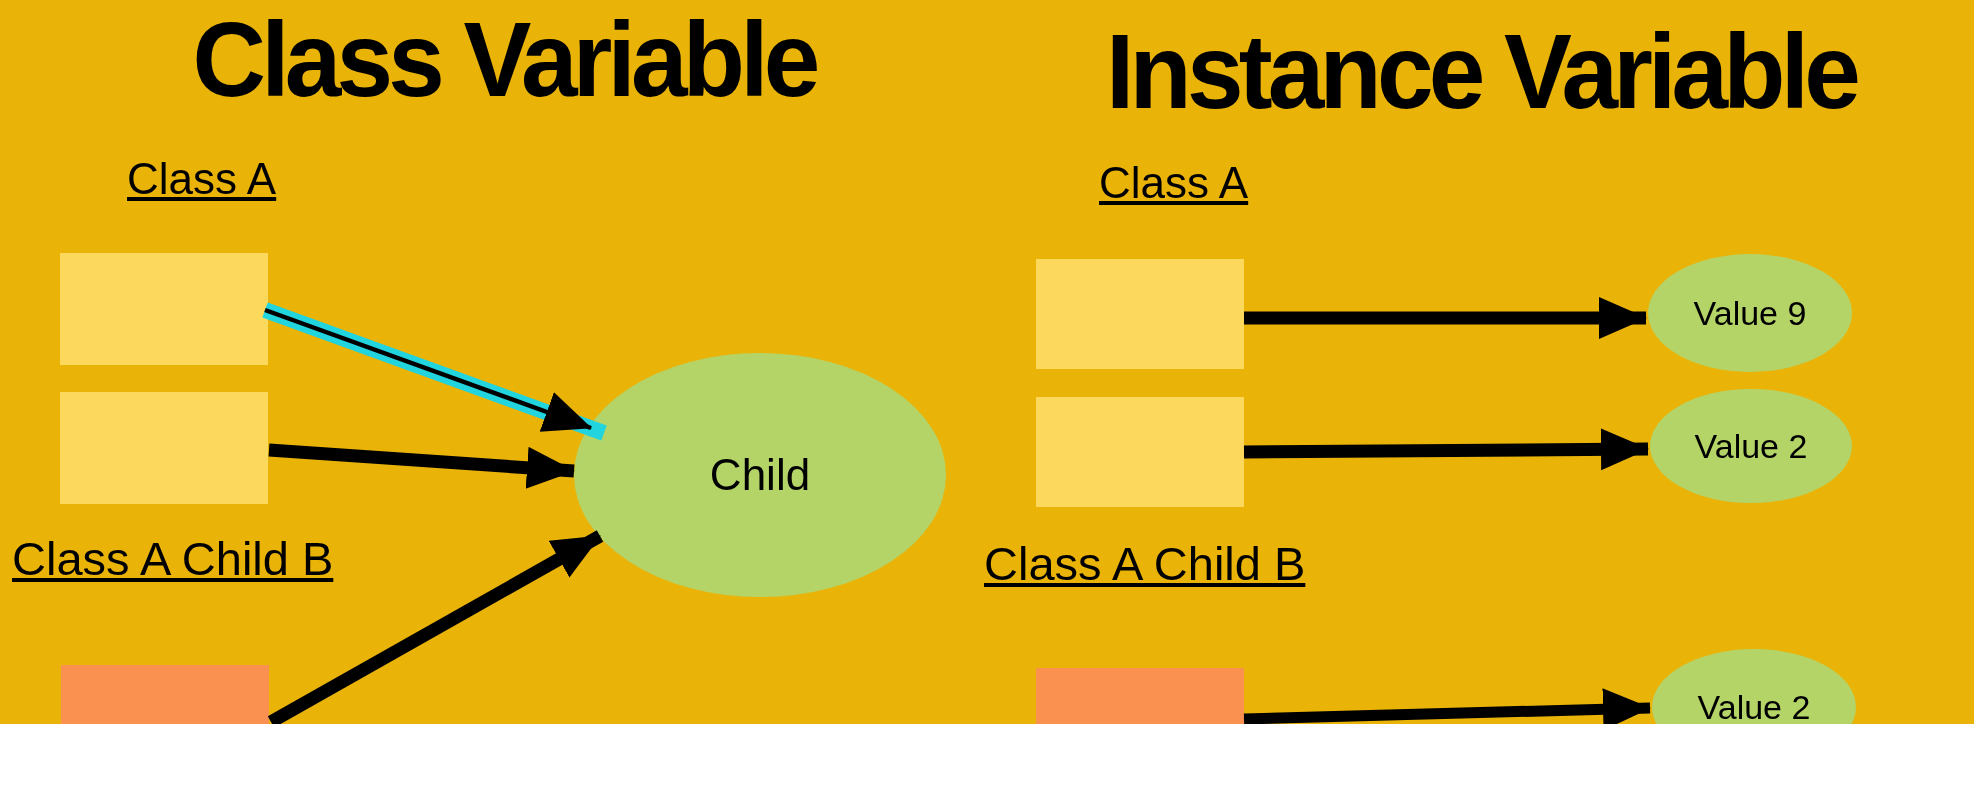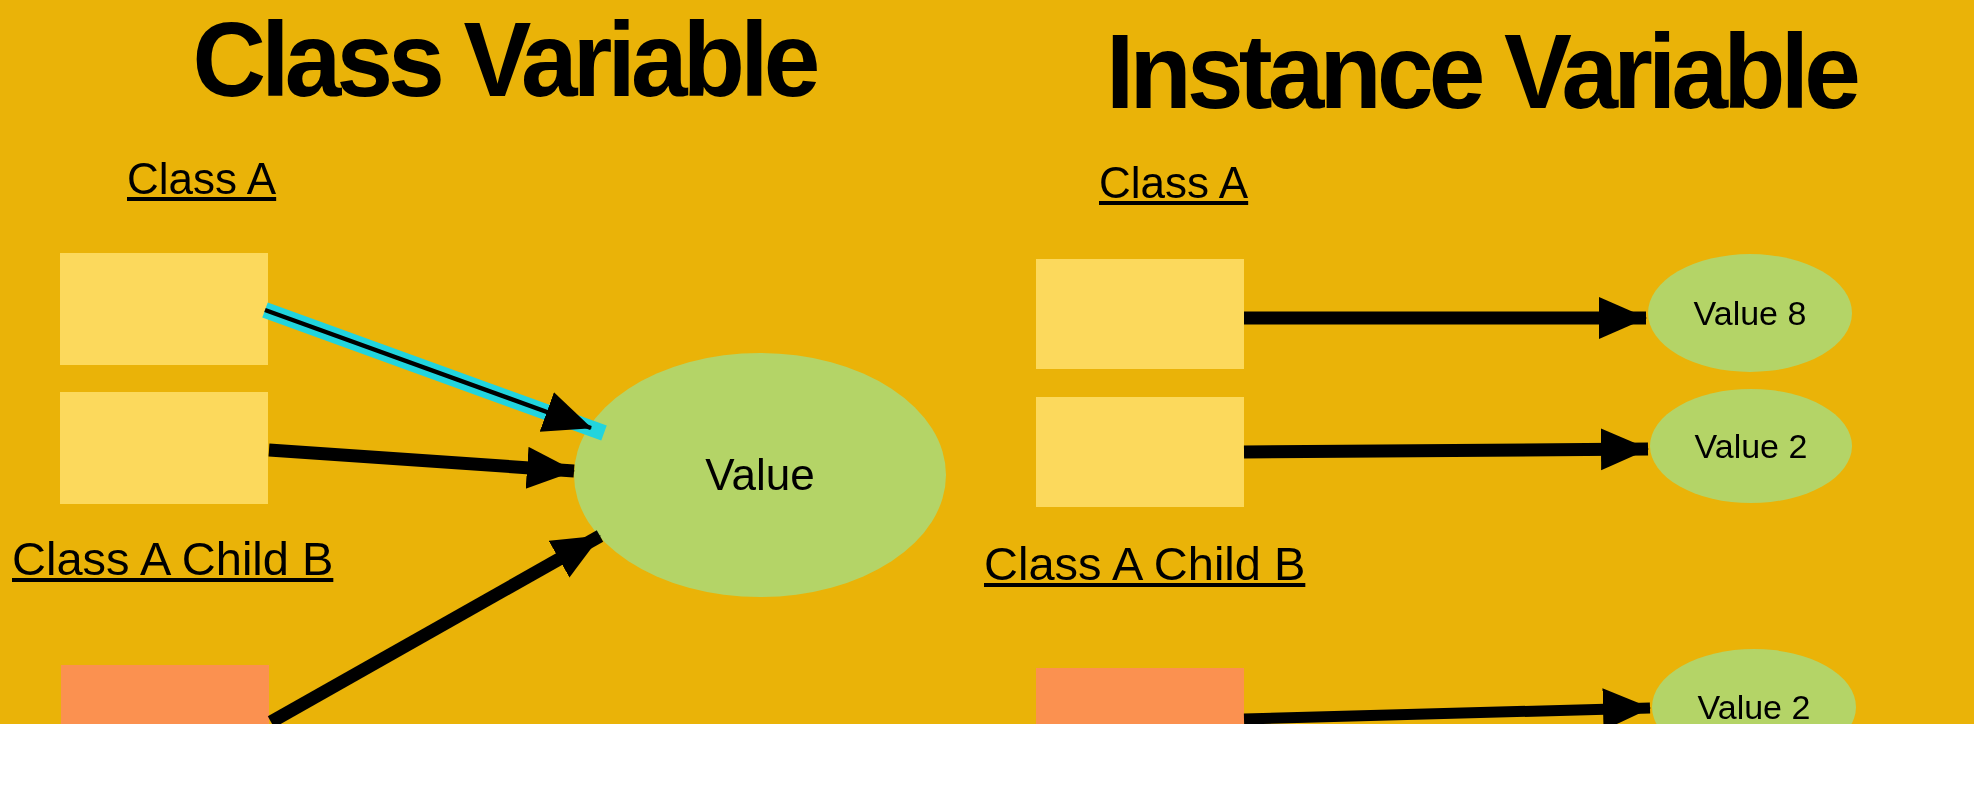--- a/index.html
+++ b/index.html
@@ -88,18 +88,18 @@
   </svg>
 
   <div class="title left">Class Variable</div>
   <div class="title right">Instance Variable</div>
 
   <div class="label classa-left">Class A</div>
   <div class="label childb-left">Class A Child B</div>
   <div class="label classa-right">Class A</div>
   <div class="label childb-right">Class A Child B</div>
 
-  <div class="etext value-left">Value</div>
-  <div class="etext value1-right">Value 8</div>
+  <div class="etext value-left">Child</div>
+  <div class="etext value1-right">Value 9</div>
   <div class="etext value2-right">Value 2</div>
   <div class="etext value2b-right">Value 2</div>
 
 </div>
 
 </body></html>

